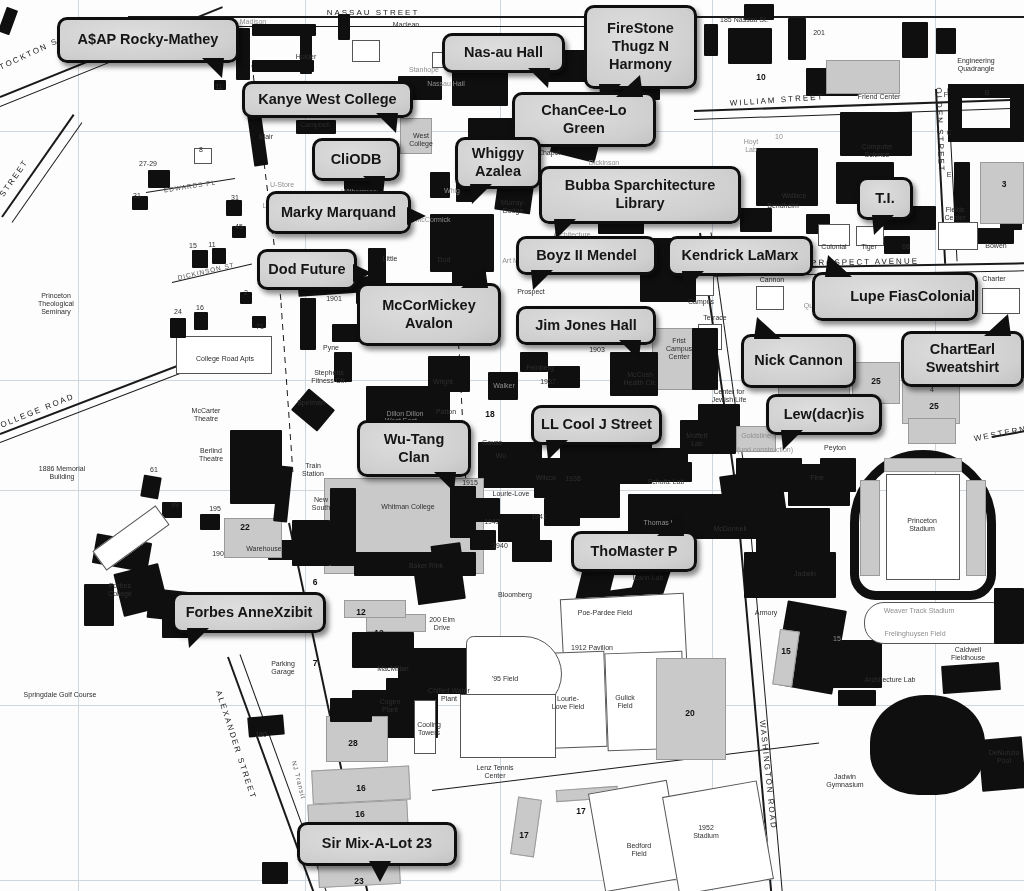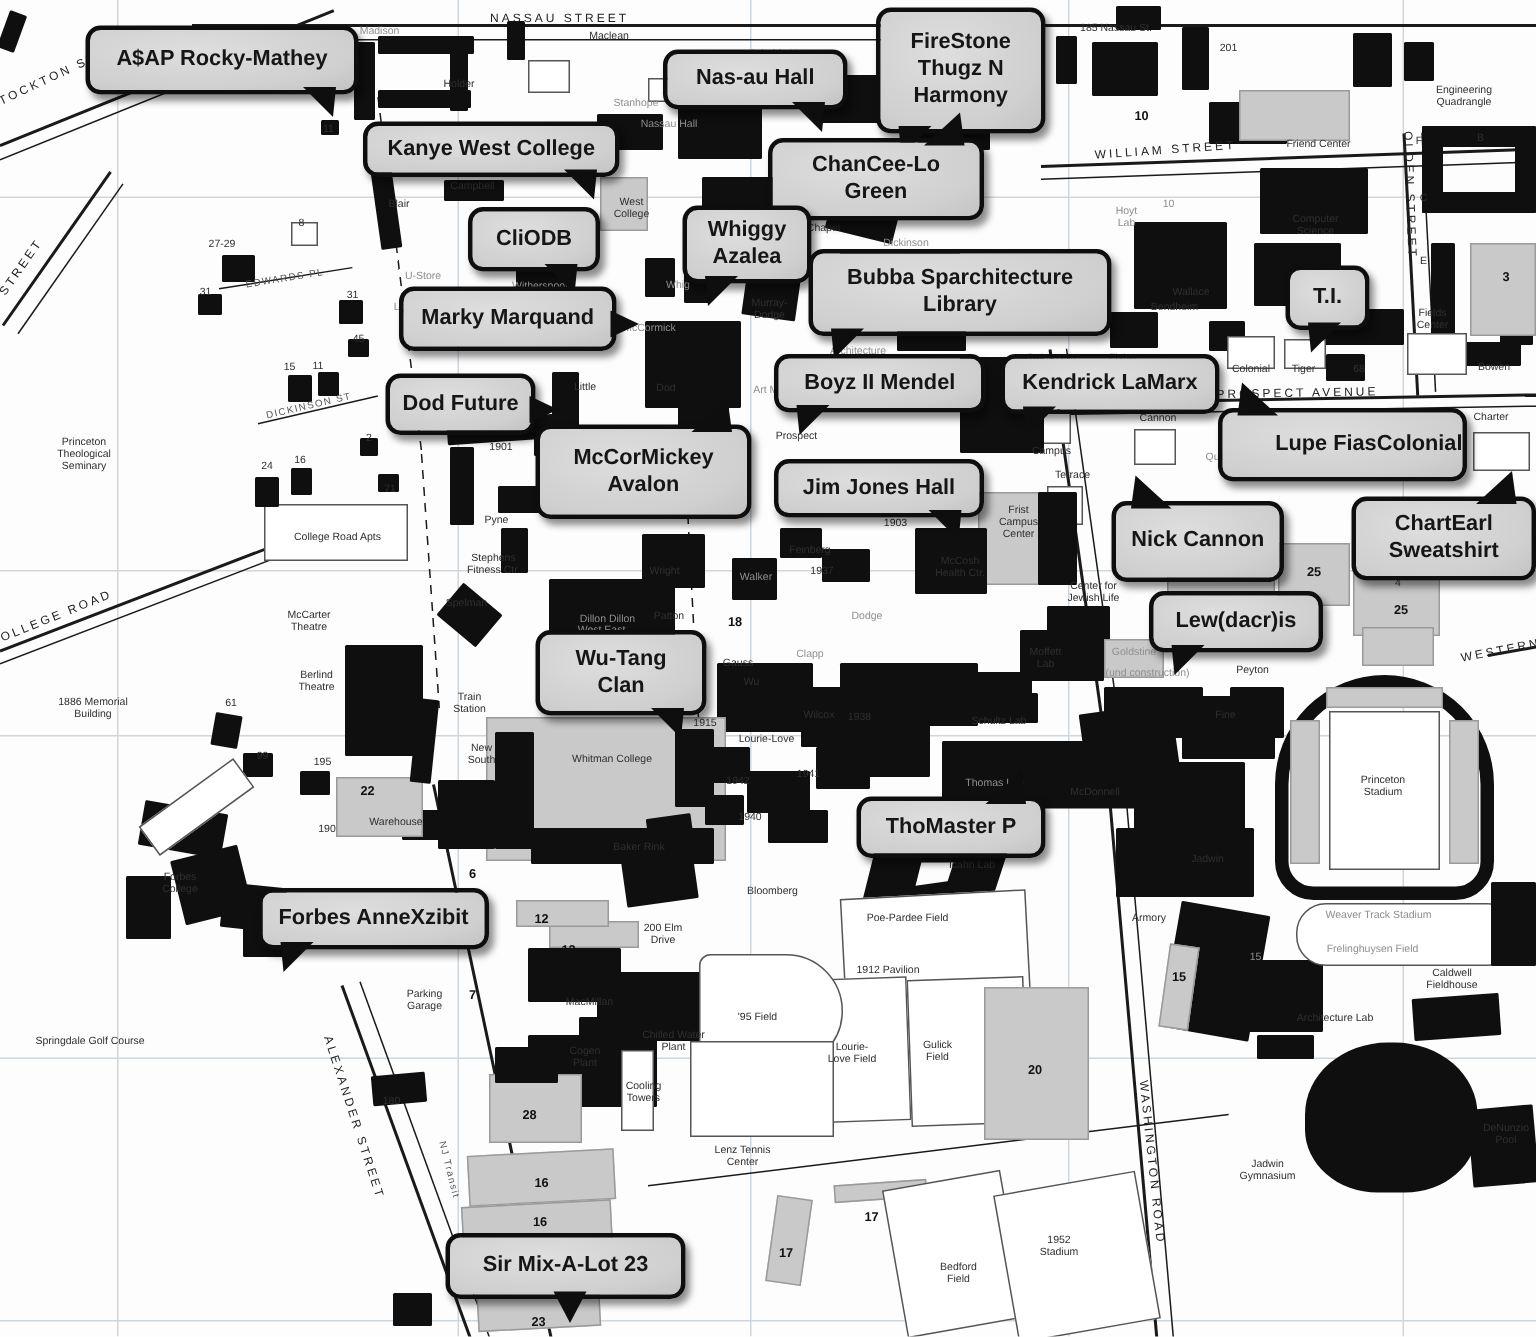--- a/index.html
+++ b/index.html
@@ -494,18 +494,19 @@
     <div class="callout" style="left: 667px; top: 236px; width: 146px; height: 40px;"><div class="tail tail-bl"></div><span>Kendrick LaMarx</span></div>
     <div class="callout" style="left: 257px; top: 249px; width: 100px; height: 41px;"><div class="tail tail-r"></div><span>Dod Future</span></div>
     <div class="callout" style="left: 812px; top: 272px; width: 166px; height: 49px; justify-content: flex-end;"><div class="tail tail-tl"></div><span>Lupe FiasColonial</span></div>
     <div class="callout" style="left: 357px; top: 283px; width: 144px; height: 63px;"><div class="tail tail-tr"></div><span>McCorMickey
 Avalon</span></div>
     <div class="callout" style="left: 516px; top: 306px; width: 140px; height: 39px;"><div class="tail tail-br"></div><span>Jim Jones Hall</span></div>
     <div class="callout" style="left: 741px; top: 334px; width: 115px; height: 54px;"><div class="tail tail-tl"></div><span>Nick Cannon</span></div>
     <div class="callout" style="left: 901px; top: 331px; width: 123px; height: 56px;"><div class="tail tail-tr"></div><span>ChartEarl
 Sweatshirt</span></div>
     <div class="callout" style="left: 766px; top: 394px; width: 116px; height: 41px;"><div class="tail tail-bl"></div><span>Lew(dacr)is</span></div>
+    <div class="callout" style="left: 531px; top: 405px; width: 131px; height: 40px;"><div class="tail tail-bl"></div><span>LL Cool J Street</span></div>
     <div class="callout" style="left: 357px; top: 420px; width: 114px; height: 57px;"><div class="tail tail-br"></div><span>Wu-Tang
 Clan</span></div>
     <div class="callout" style="left: 571px; top: 531px; width: 126px; height: 41px;"><div class="tail tail-tr"></div><span>ThoMaster P</span></div>
     <div class="callout" style="left: 172px; top: 592px; width: 154px; height: 41px;"><div class="tail tail-bl"></div><span>Forbes AnneXzibit</span></div>
     <div class="callout" style="left: 297px; top: 822px; width: 160px; height: 44px;"><div class="tail tail-b"></div><span>Sir Mix-A-Lot 23</span></div>
   </div>
 
 </body></html>

